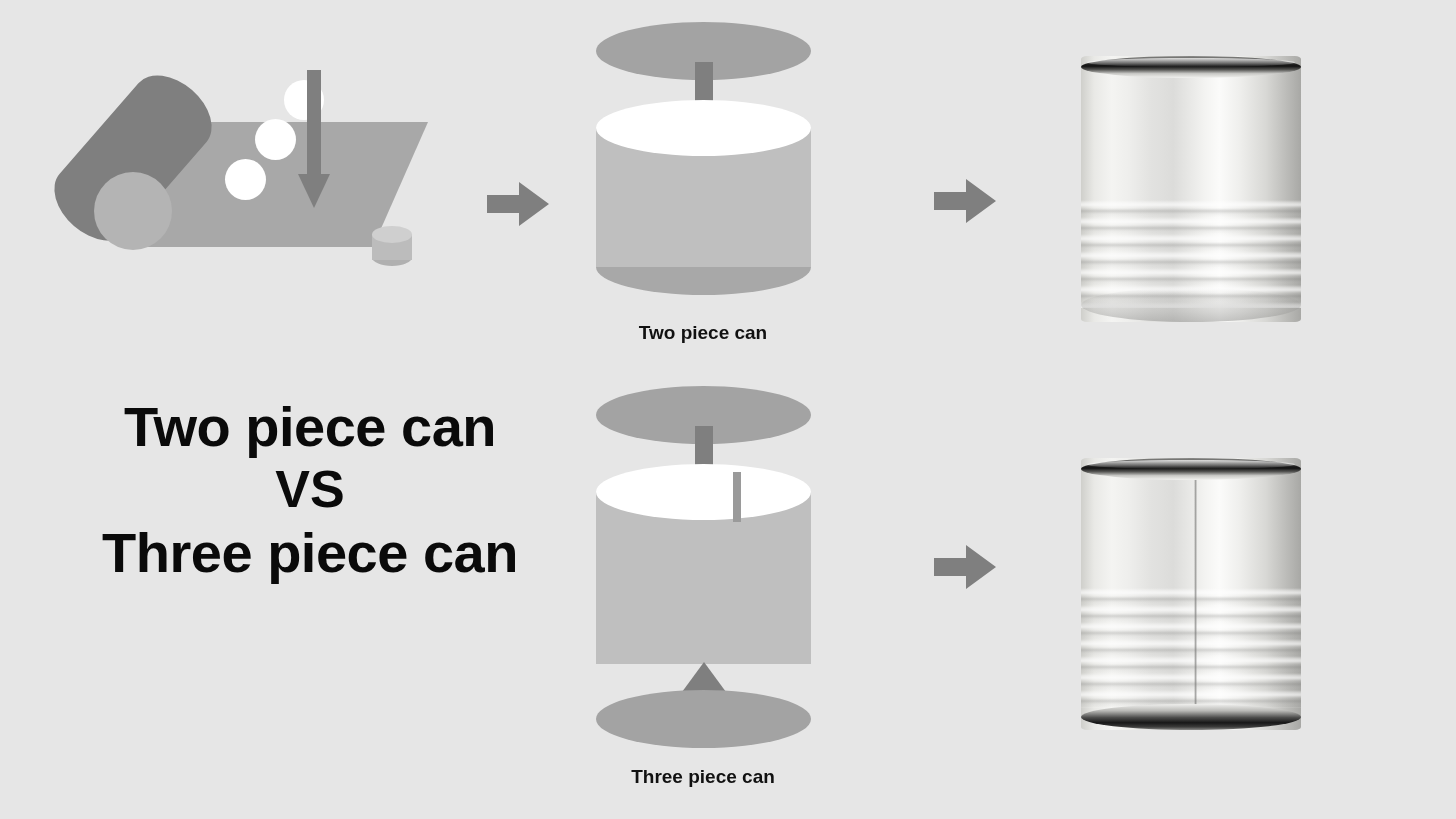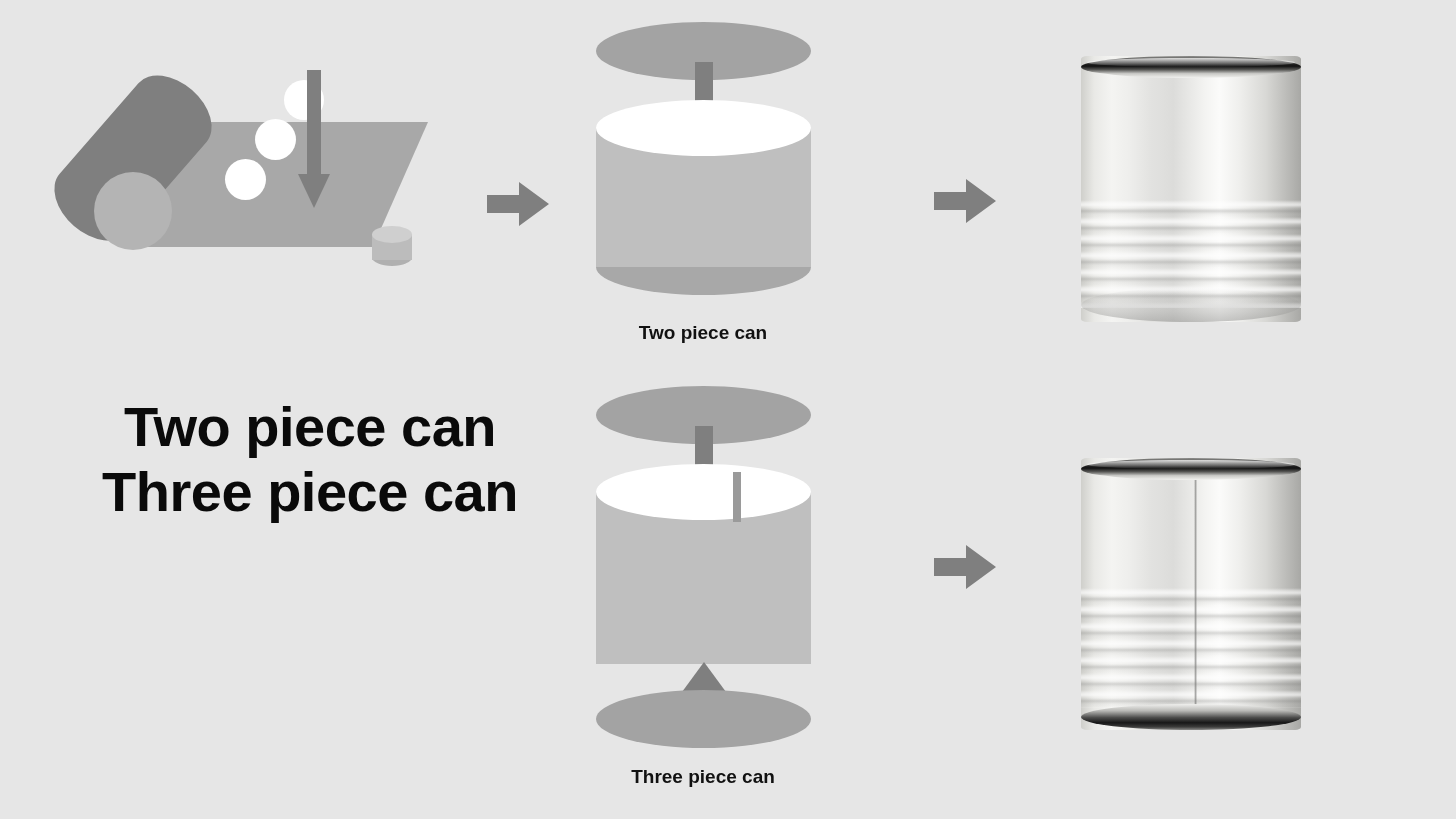--- a/index.html
+++ b/index.html
@@ -255,20 +255,21 @@
     background:linear-gradient(180deg, rgba(150,150,148,0.0) 0%, rgba(150,150,148,0.35) 70%, rgba(130,130,128,0.45) 100%);
   }
 </style>
 </head>
 <body>
 
 <div id="stage">
 
   <div class="headline-block">
     <div class="headline-l1">Two piece can</div>
+    <div class="headline-l2">VS</div>
     <div class="headline-l3">Three piece can</div>
   </div>
 
   <div class="abs" id="coil-illustration">
 
     <div class="sheet"></div>
 
     <div class="coil-body"></div>
     <div class="coil-cap"></div>
 

